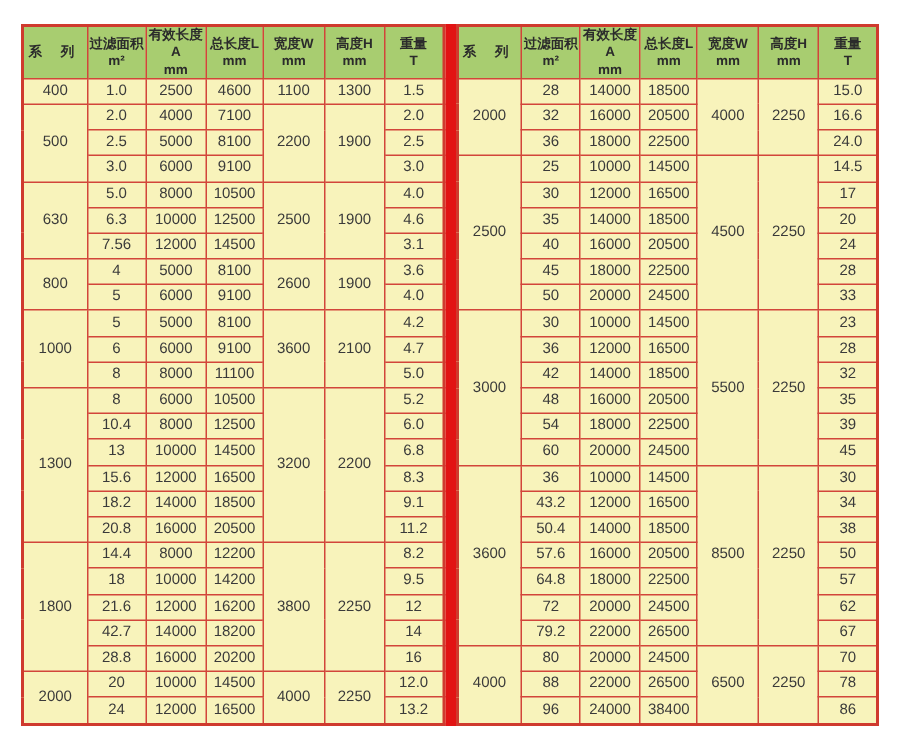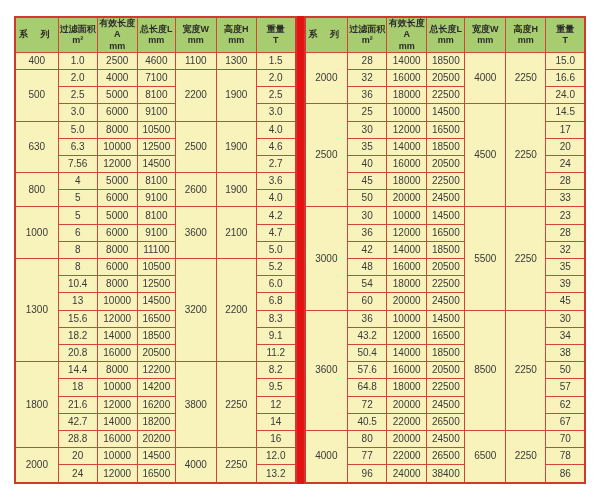--- a/index.html
+++ b/index.html
@@ -116,21 +116,21 @@
           <tr>
             <td>6.3</td>
             <td>10000</td>
             <td>12500</td>
             <td>4.6</td>
           </tr>
           <tr>
             <td>7.56</td>
             <td>12000</td>
             <td>14500</td>
-            <td>2.7</td>
+            <td>3.1</td>
           </tr>
           <tr>
             <td rowspan="2">800</td>
             <td>4</td>
             <td>5000</td>
             <td>8100</td>
             <td rowspan="2">2600</td>
             <td rowspan="2">1900</td>
             <td>3.6</td>
           </tr>
@@ -427,36 +427,36 @@
             <td>22500</td>
             <td>57</td>
           </tr>
           <tr>
             <td>72</td>
             <td>20000</td>
             <td>24500</td>
             <td>62</td>
           </tr>
           <tr>
-            <td>40.5</td>
+            <td>79.2</td>
             <td>22000</td>
             <td>26500</td>
             <td>67</td>
           </tr>
           <tr>
             <td rowspan="3">4000</td>
             <td>80</td>
             <td>20000</td>
             <td>24500</td>
             <td rowspan="3">6500</td>
             <td rowspan="3">2250</td>
             <td>70</td>
           </tr>
           <tr>
-            <td>77</td>
+            <td>88</td>
             <td>22000</td>
             <td>26500</td>
             <td>78</td>
           </tr>
           <tr>
             <td>96</td>
             <td>24000</td>
             <td>38400</td>
             <td>86</td>
           </tr>

